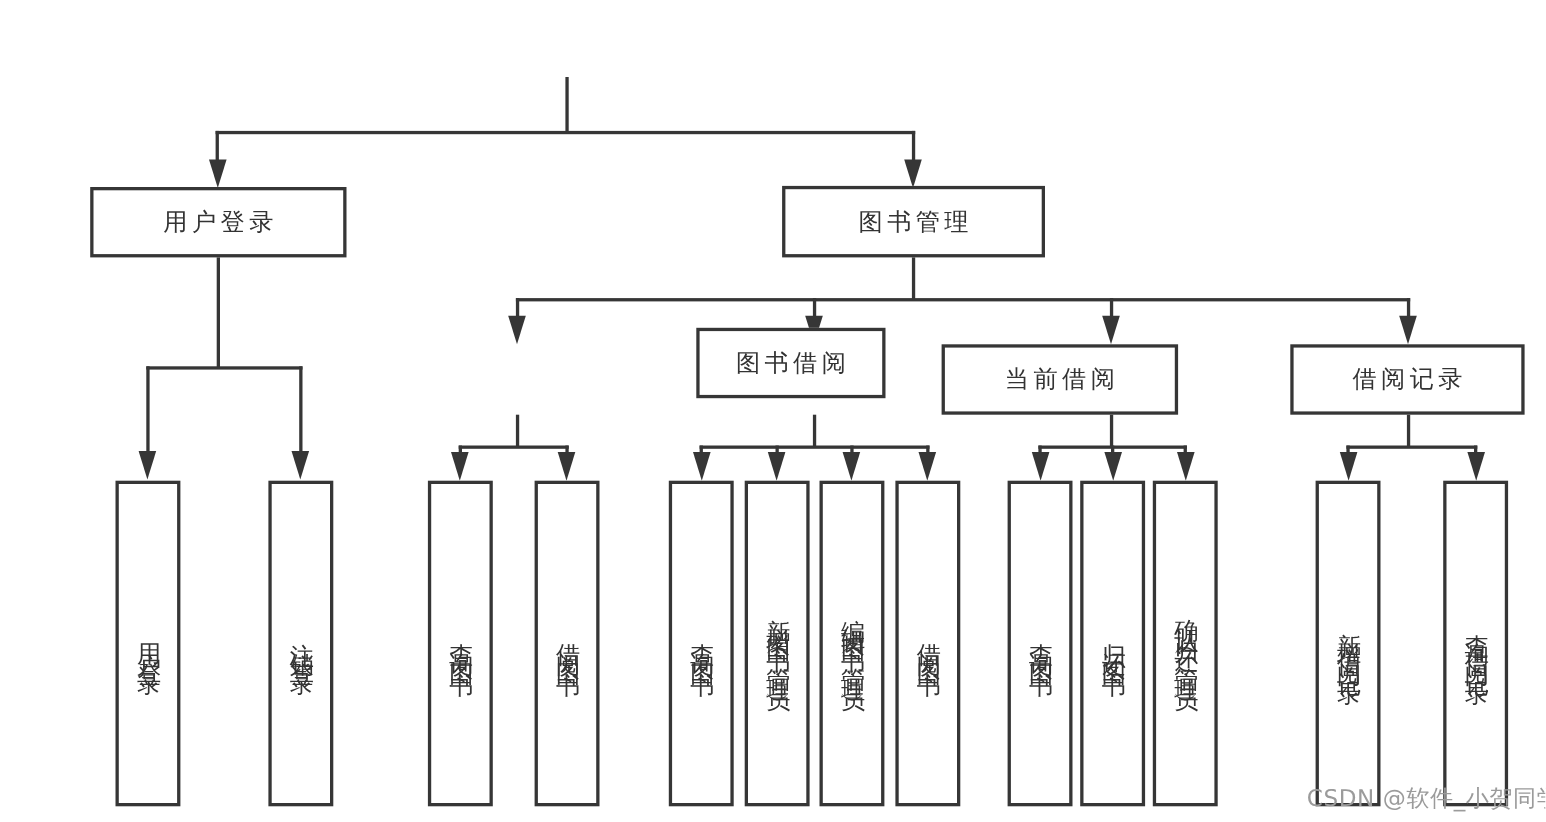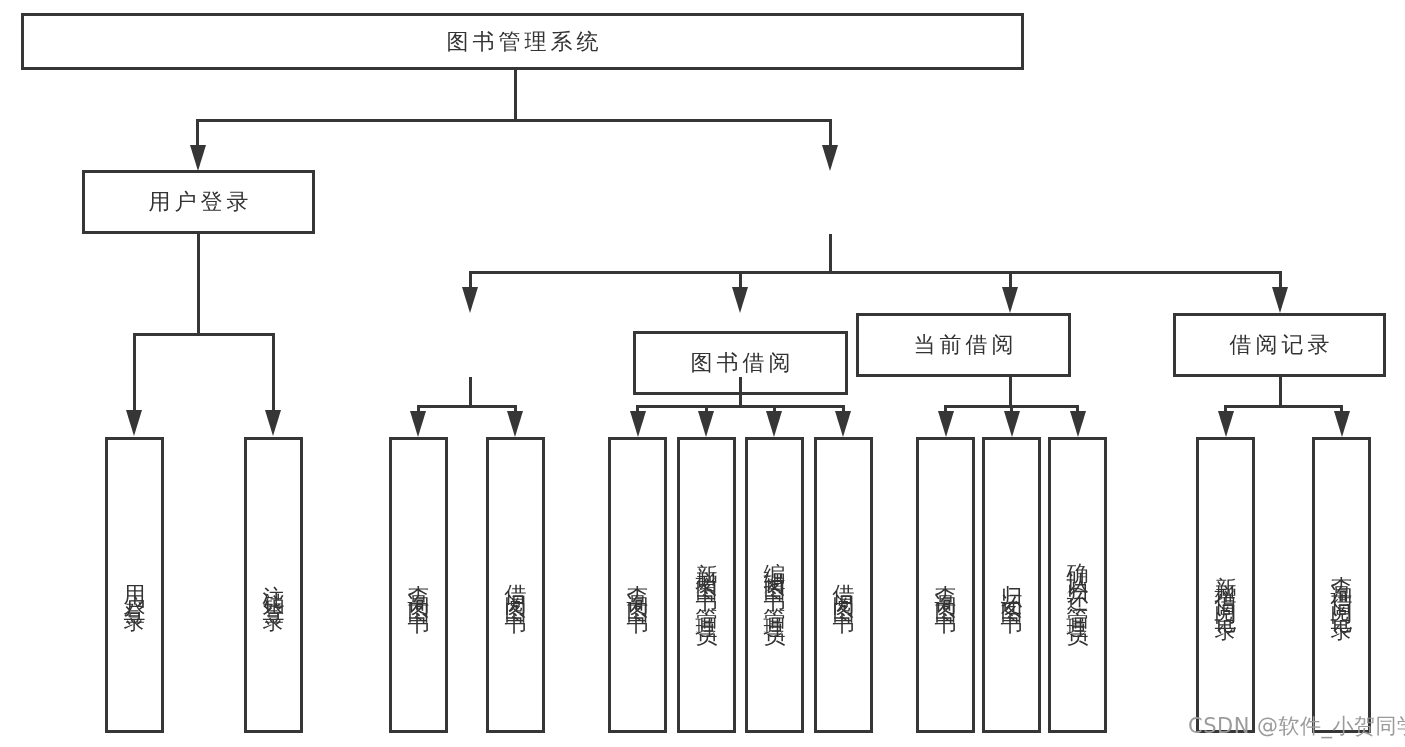--- a/index.html
+++ b/index.html
@@ -28,50 +28,50 @@
   .watermark{
     position:absolute;left:1188px;top:712px;z-index:10;
     font-size:21px;letter-spacing:0.5px;color:#9b9b9b;white-space:nowrap;
   }
 </style>
 </head>
 <body>
 
 <div class="canvas">
 
-  <div class="hbox" style="left:21px;top:13px;width:1003px;height:57px;">图书管理系统</div>
 
   <div class="vline" style="left:514px;top:70px;height:51px;"></div>
   <div class="hline" style="left:196px;top:119px;width:636px;"></div>
   <div class="vline" style="left:196px;top:119px;height:27px;"></div>
   <div class="ah" style="left:190px;top:145px;"></div>
   <div class="vline" style="left:829px;top:119px;height:27px;"></div>
   <div class="ah" style="left:822px;top:145px;"></div>
 
   <div class="hbox" style="left:82px;top:170px;width:233px;height:64px;">用户登录</div>
+  <div class="hbox" style="left:711px;top:169px;width:239px;height:65px;">图书管理</div>
 
   <div class="vline" style="left:197px;top:234px;height:101px;"></div>
   <div class="hline" style="left:133px;top:333px;width:142px;"></div>
   <div class="vline" style="left:133px;top:333px;height:78px;"></div>
   <div class="ah" style="left:126px;top:410px;"></div>
   <div class="vline" style="left:272px;top:333px;height:78px;"></div>
   <div class="ah" style="left:265px;top:410px;"></div>
 
   <div class="vline" style="left:829px;top:234px;height:39px;"></div>
   <div class="hline" style="left:469px;top:271px;width:813px;"></div>
   <div class="vline" style="left:469px;top:271px;height:17px;"></div>
   <div class="ah" style="left:462px;top:287px;"></div>
   <div class="vline" style="left:739px;top:271px;height:17px;"></div>
   <div class="ah" style="left:732px;top:287px;"></div>
   <div class="vline" style="left:1009px;top:271px;height:17px;"></div>
   <div class="ah" style="left:1002px;top:287px;"></div>
   <div class="vline" style="left:1279px;top:271px;height:17px;"></div>
   <div class="ah" style="left:1272px;top:287px;"></div>
 
-  <div class="hbox" style="left:633px;top:331px;width:215px;height:64px;">图书借阅</div>
+  <div class="hbox" style="left:633px;top:298px;width:172px;height:64px;">图书借阅</div>
   <div class="hbox" style="left:856px;top:313px;width:215px;height:64px;">当前借阅</div>
   <div class="hbox" style="left:1173px;top:313px;width:213px;height:64px;">借阅记录</div>
 
   <div class="vline" style="left:469px;top:377px;height:30px;"></div>
   <div class="vline" style="left:739px;top:377px;height:30px;"></div>
   <div class="vline" style="left:1009px;top:377px;height:30px;"></div>
   <div class="vline" style="left:1279px;top:377px;height:30px;"></div>
 
   <div class="hline" style="left:417px;top:405px;width:100px;"></div>
   <div class="hline" style="left:636px;top:405px;width:209px;"></div>

